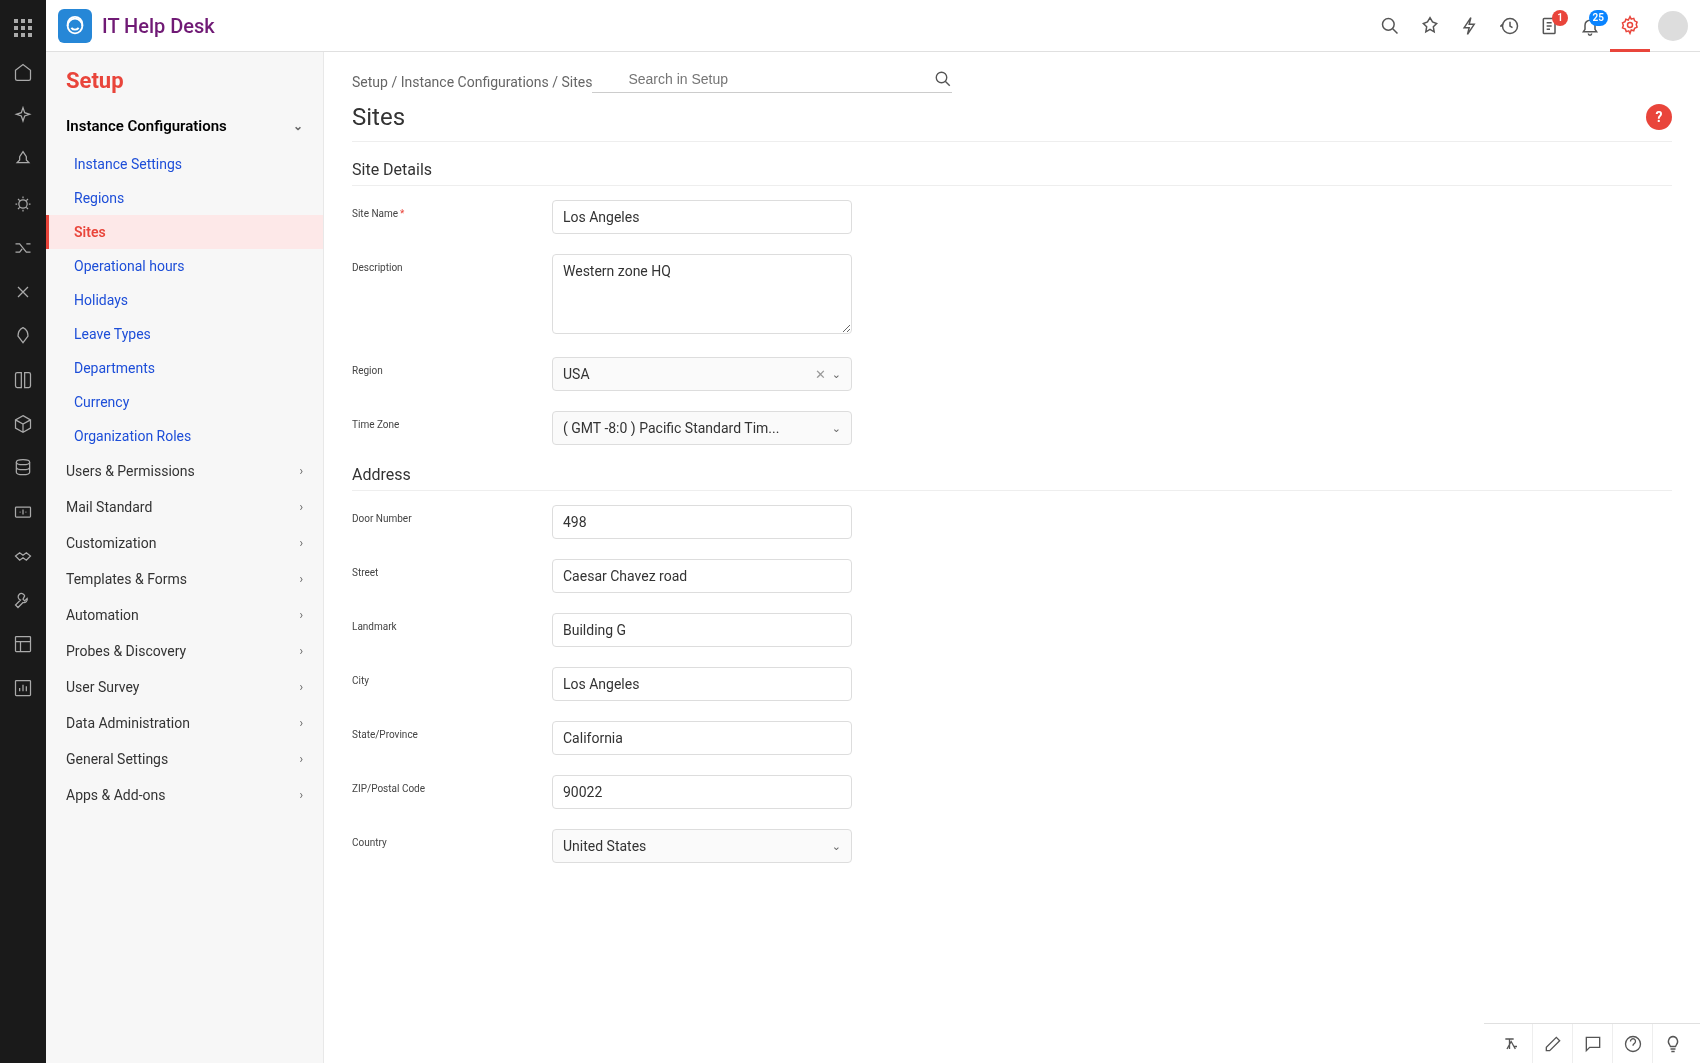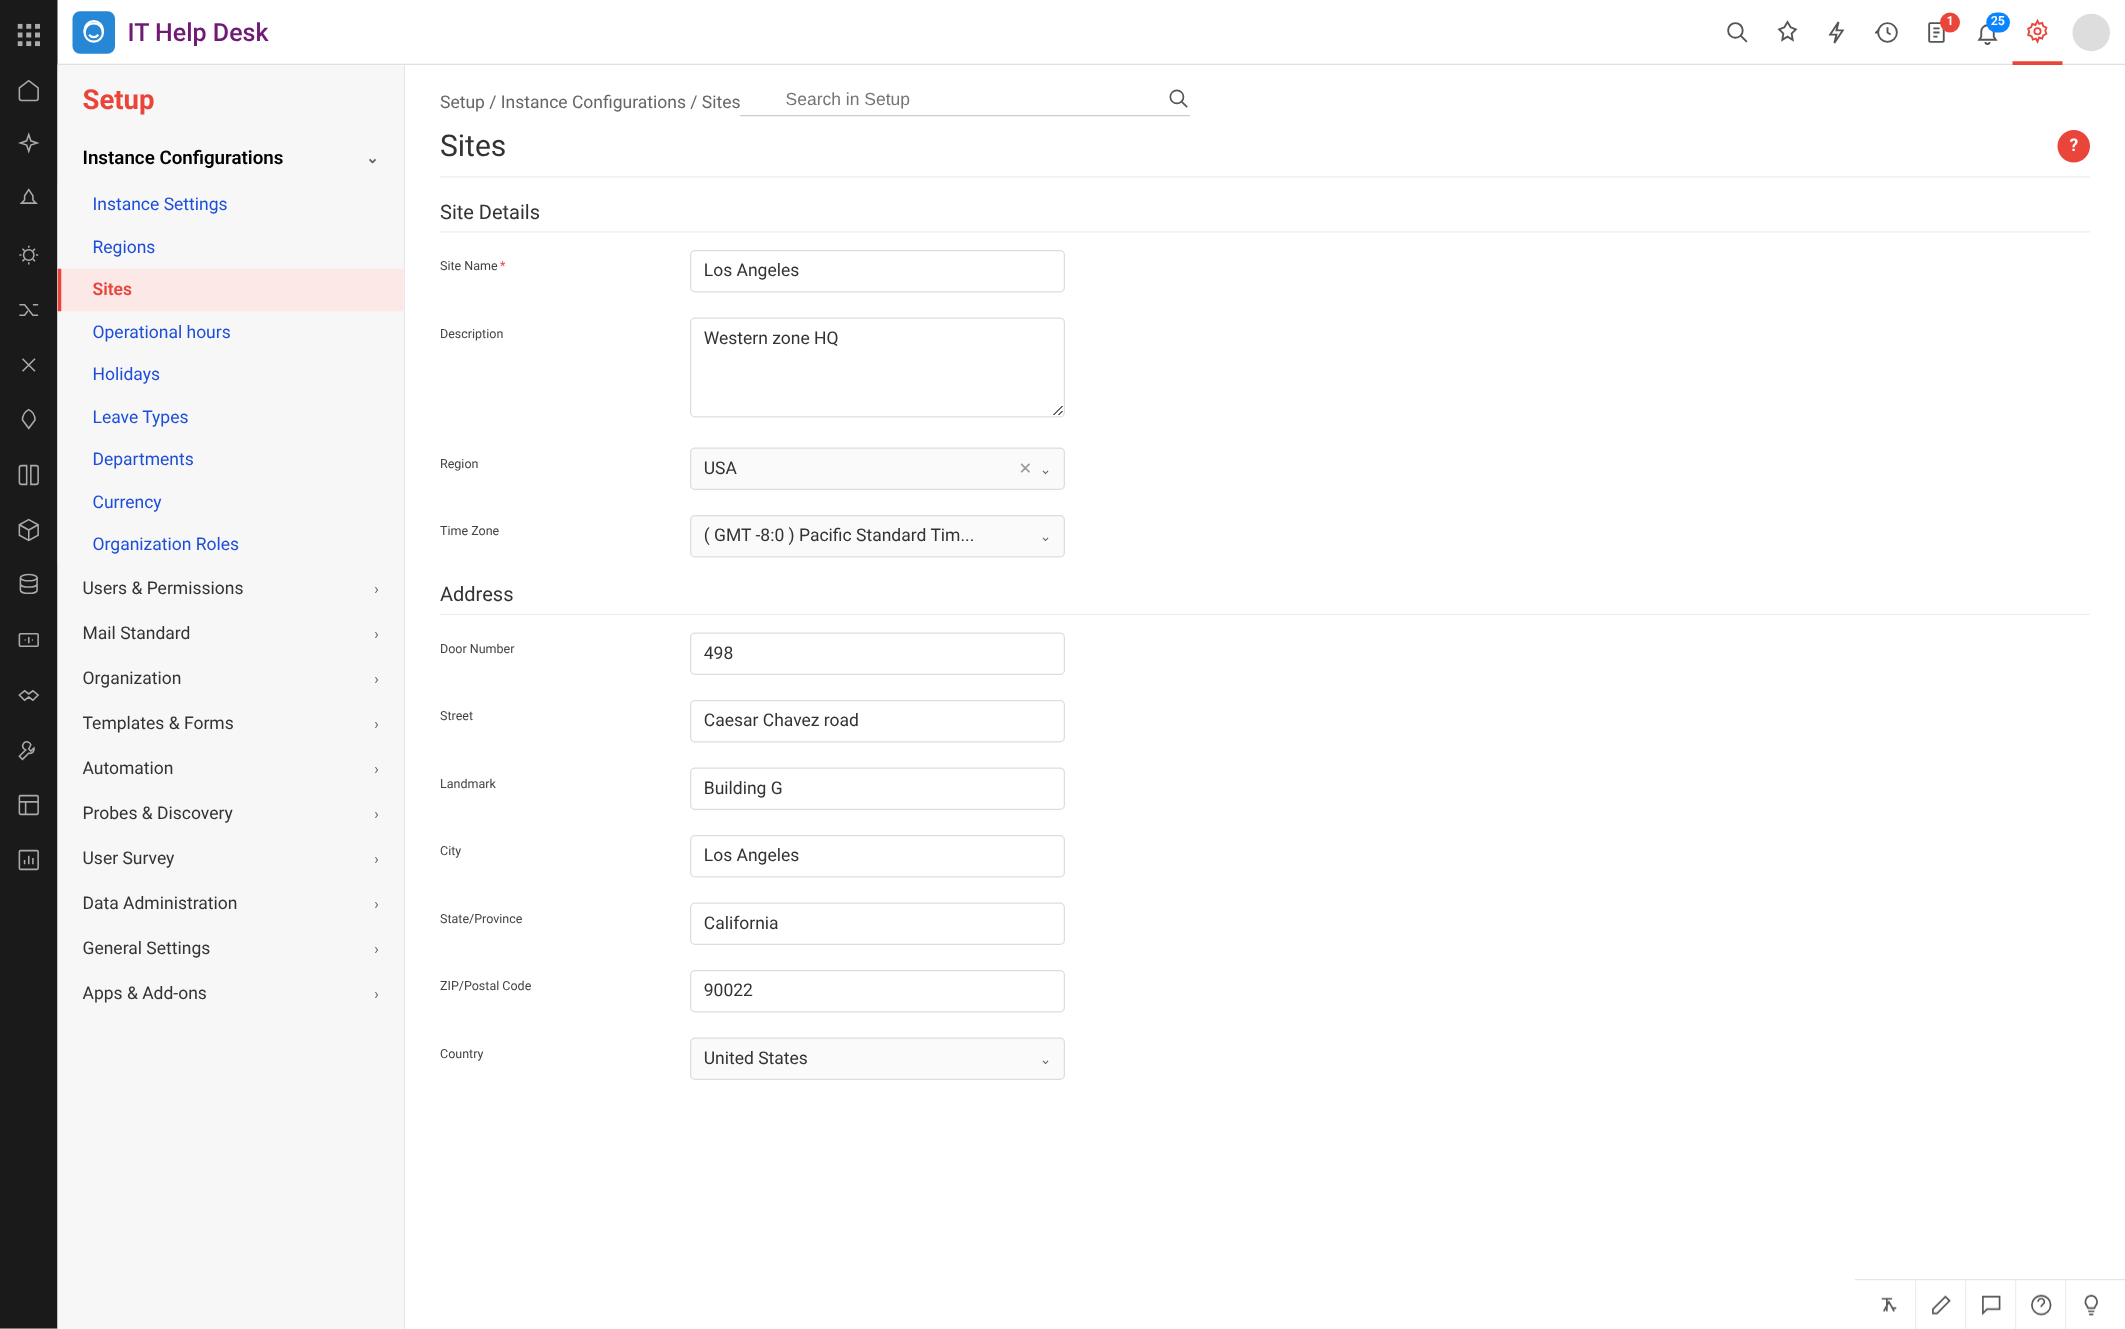--- a/index.html
+++ b/index.html
@@ -228,21 +228,21 @@
         </div>
         <div class="sb-group sub">
             <span>Users &amp; Permissions</span>
             <span class="chev">›</span>
           </div>
         <div class="sb-group sub">
             <span>Mail Standard</span>
             <span class="chev">›</span>
           </div>
         <div class="sb-group sub">
-            <span>Organization</span>
+            <span>Customization</span>
             <span class="chev">›</span>
           </div>
         <div class="sb-group sub">
             <span>Templates &amp; Forms</span>
             <span class="chev">›</span>
           </div>
         <div class="sb-group sub">
             <span>Automation</span>
             <span class="chev">›</span>
           </div>

